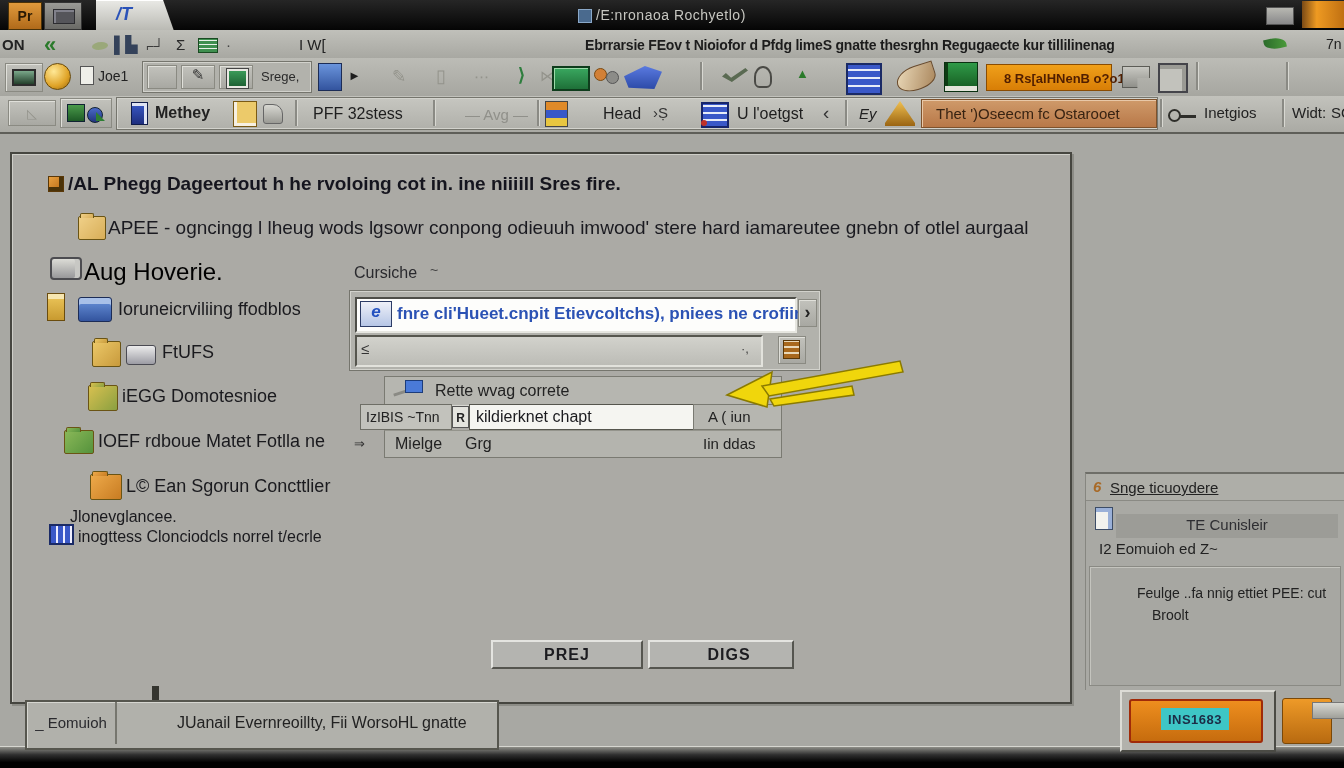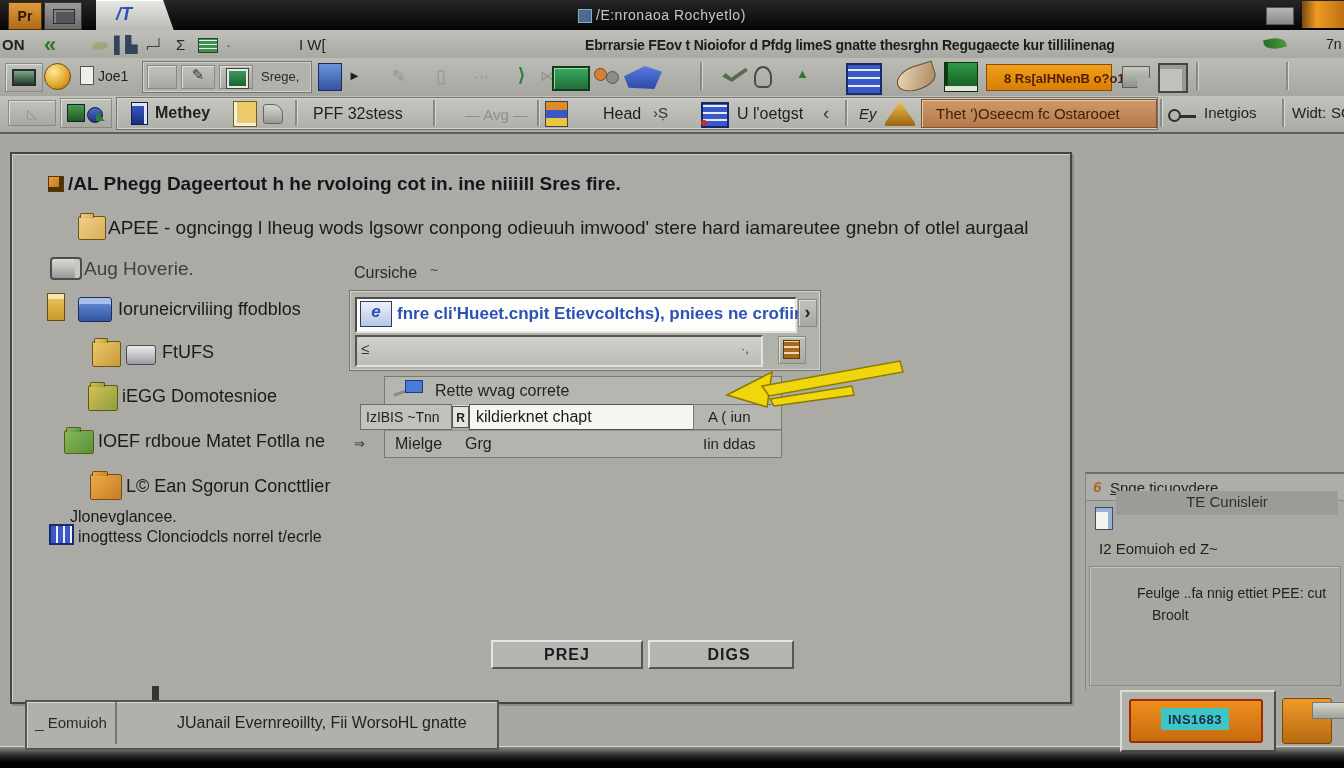--- a/index.html
+++ b/index.html
@@ -144,21 +144,21 @@
 
   <div class="abs" style="left:10px;top:128px;width:1058px;height:548px;background:#abaaa5;border:2px solid #464640;box-shadow:inset 1px 1px 0 #cecec8, 2px 2px 0 #8c8c86;margin-top:24px;">
     <span class="abs" style="left:36px;top:22px;width:14px;height:14px;background:linear-gradient(135deg,#e8a040,#b86a14);border:1px solid #5a3808;box-shadow:inset -4px -4px 0 #4a3208;"></span>
     <span class="abs txt" style="left:56px;top:19px;font-size:19px;font-weight:bold;color:#15151e;">/AL Phegg Dageertout h he rvoloing cot in. ine niiiill Sres fire.</span>
 
     <span class="abs folder f-manila" style="left:66px;top:62px;width:26px;height:22px;"></span>
     <span class="abs txt" style="left:96px;top:63px;font-size:19px;color:#1a1a20;">APEE - ogncingg l lheug wods lgsowr conpong odieuuh imwood' stere hard iamareutee gnebn of otlel aurgaal</span>
 
     <div class="abs" style="left:0;top:100px;width:330px;height:28px;">
       <span class="abs" style="left:38px;top:3px;width:28px;height:19px;background:linear-gradient(#dcdcd6,#98989a);border:2px solid #4c4c50;border-radius:4px;box-shadow:inset -5px 0 0 #c8c8c4;"></span>
-      <span class="abs txt" style="left:72px;top:4px;font-size:19px;color:#404040;">Aug Hoverie.</span>
+      <span class="abs txt" style="left:72px;top:4px;font-size:24px;color:#000000;">Aug Hoverie.</span>
     </div>
     <div class="abs" style="left:0;top:138px;width:360px;height:30px;">
       <span class="abs" style="left:35px;top:1px;width:16px;height:26px;background:linear-gradient(#eec85c,#c89a30);border:1px solid #6a4c0e;box-shadow:inset 0 5px 0 #f6e6b0;"></span>
       <span class="abs bluebox" style="left:66px;top:5px;width:32px;height:23px;border-radius:3px;box-shadow:inset 0 6px 0 #a8c0e8;"></span>
       <span class="abs txt" style="left:106px;top:7px;font-size:18px;color:#1a1a1e;">Ioruneicrviliing ffodblos</span>
     </div>
     <div class="abs" style="left:0;top:184px;width:330px;height:30px;">
       <span class="abs folder f-yellow" style="left:80px;top:3px;width:27px;height:24px;"></span>
       <span class="abs printer" style="left:114px;top:7px;width:28px;height:18px;"></span>
       <span class="abs txt" style="left:150px;top:4px;font-size:18px;color:#1a1a1e;">FtUFS</span>
@@ -238,21 +238,21 @@
       <span>DIGS</span>
     </button>
   </div>
 
   <div class="abs" style="left:1085px;top:472px;width:259px;height:216px;background:#a9a9a4;border-top:2px solid #6e6e68;border-left:1px solid #868680;">
     <div class="abs" style="left:0;top:0;width:259px;height:26px;background:#aeaea8;border-bottom:1px solid #8a8a84;">
       <span class="abs txt" style="left:7px;top:4px;font-size:15px;font-weight:bold;font-style:italic;color:#a86a28;">6</span>
       <span class="abs txt" style="left:24px;top:5px;font-size:15px;color:#222;text-decoration:underline;">Snge ticuoydere</span>
     </div>
     <span class="abs page-ic" style="left:9px;top:33px;width:16px;height:21px;box-shadow:inset -4px 4px 0 #9ab0d8;"></span>
-    <div class="abs" style="left:30px;top:17px;width:222px;height:24px;background:#9c9c97;border:2px solid #66666o;border-color:#63635d #d4d4ce #d4d4ce #63635d;text-align:center;line-height:22px;">
+    <div class="abs" style="left:30px;top:40px;width:222px;height:24px;background:#9c9c97;border:2px solid #66666o;border-color:#63635d #d4d4ce #d4d4ce #63635d;text-align:center;line-height:22px;">
       <span class="txt" style="font-size:15px;color:#2e2e32;">TE Cunisleir</span>
     </div>
     <span class="abs txt" style="left:13px;top:66px;font-size:15px;color:#222;">I2 Eomuioh ed Z~</span>
     <div class="abs" style="left:3px;top:92px;width:250px;height:118px;background:#a7a7a2;border:1px solid #8a8a84;box-shadow:inset 1px 1px 0 #c4c4be;">
       <span class="abs txt" style="left:47px;top:18px;font-size:14px;color:#222;">Feulge ..fa nnig ettiet PEE: cut</span>
       <span class="abs txt" style="left:62px;top:40px;font-size:14px;color:#222;">Broolt</span>
     </div>
   </div>
 
   <div class="abs" style="left:0;top:746px;width:1344px;height:22px;background:linear-gradient(#8e8e88,#303030 35%,#000 70%);border-top:1px solid #d6d6d0;"></div>

